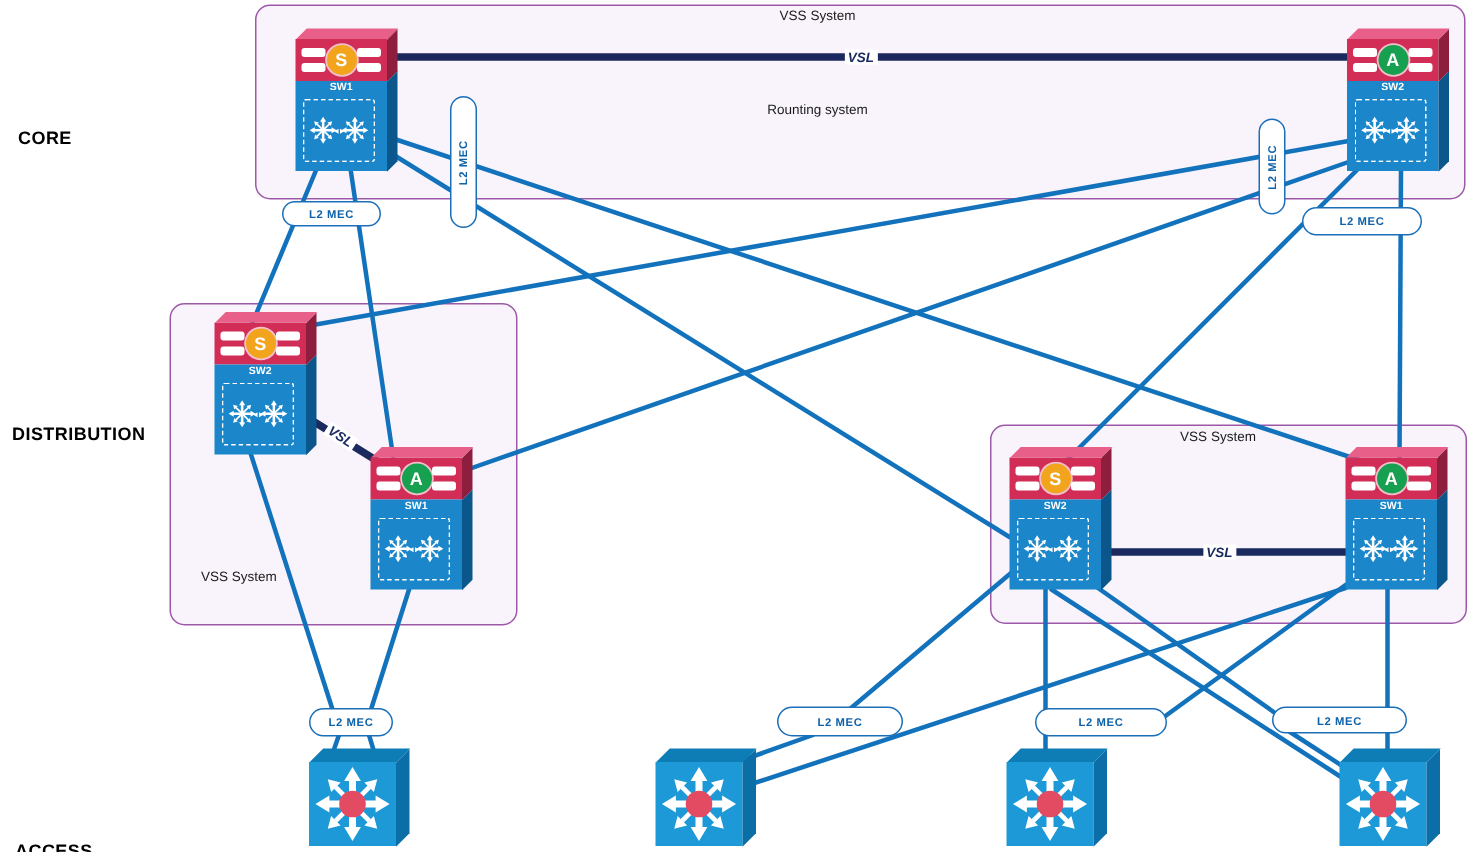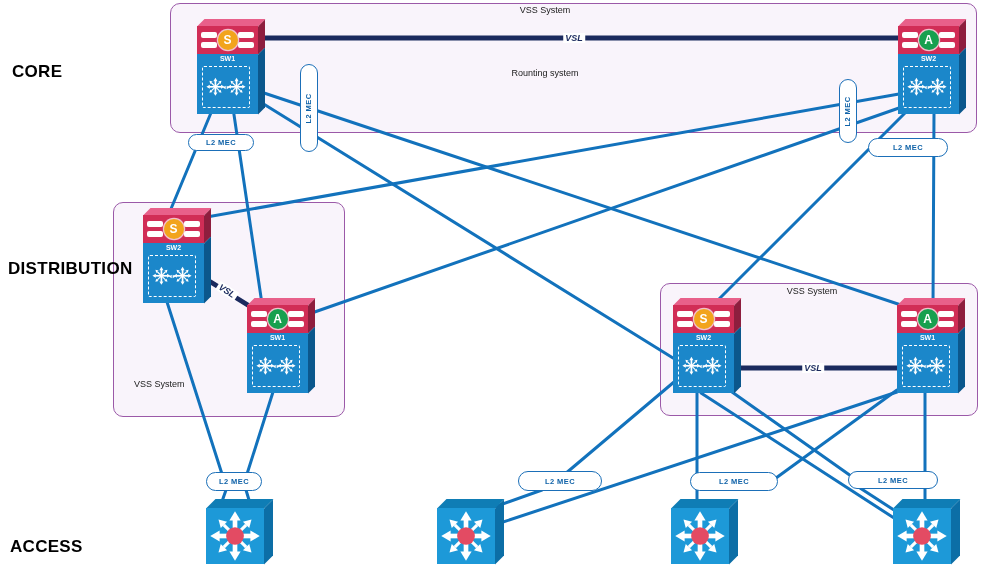--- a/index.html
+++ b/index.html
@@ -7,22 +7,22 @@
          font-family:"Liberation Sans", sans-serif; }
   #canvas { position:absolute; left:0; top:0; width:982px; height:568px; }
 
   .vss-box { position:absolute; background:var(--box_fill); border:1.7px solid var(--box_border);
              border-radius:10px; z-index:1; box-sizing:border-box; }
   #links { position:absolute; left:0; top:0; z-index:2; }
 
   .txt { position:absolute; z-index:4; color:var(--text_dark); white-space:nowrap; }
   .small { font-size:9px; }
   .ctr { transform:translateX(-50%); }
-  .layer { position:absolute; z-index:4; font-size:17px; font-weight:bold; color:#000;
-           letter-spacing:.3px; white-space:nowrap; }
+  .layer { position:absolute; z-index:4; font-size:12px; font-weight:bold; color:#000;
+           letter-spacing:.3px; white-space:nowrap;margin-top:23px; }
 
   .pill { position:absolute; z-index:4; background:#fff; border:1.6px solid var(--pill_border);
           border-radius:12px; box-sizing:border-box; display:flex; align-items:center;
           justify-content:center; color:var(--pill_text); font-size:7.5px; font-weight:bold;
           letter-spacing:.4px; }
   .pill span { display:block; white-space:nowrap; }
   .pill.v span { transform:rotate(-90deg); }
 
   .sw { position:absolute; z-index:3; width:61px; height:88px; }
   .sw-red  { position:relative; height:28px; background:var(--switch_red); }

